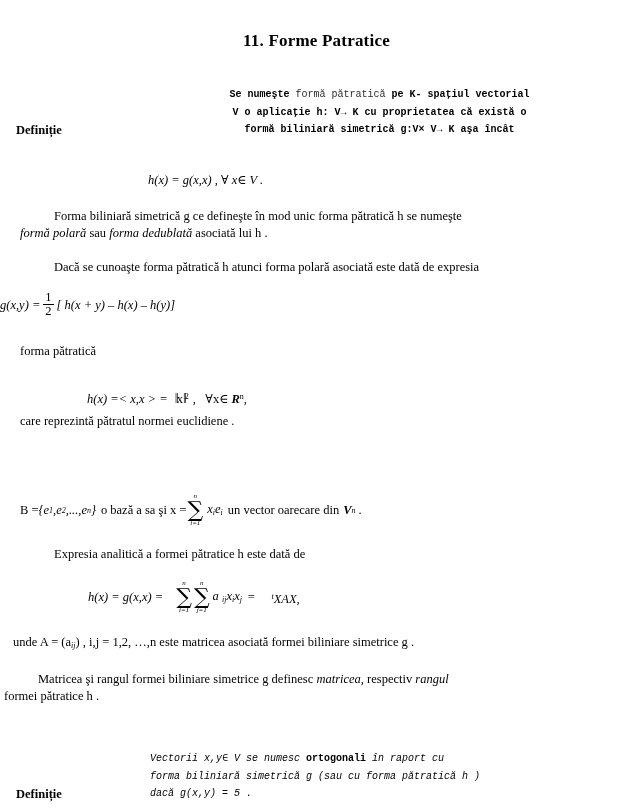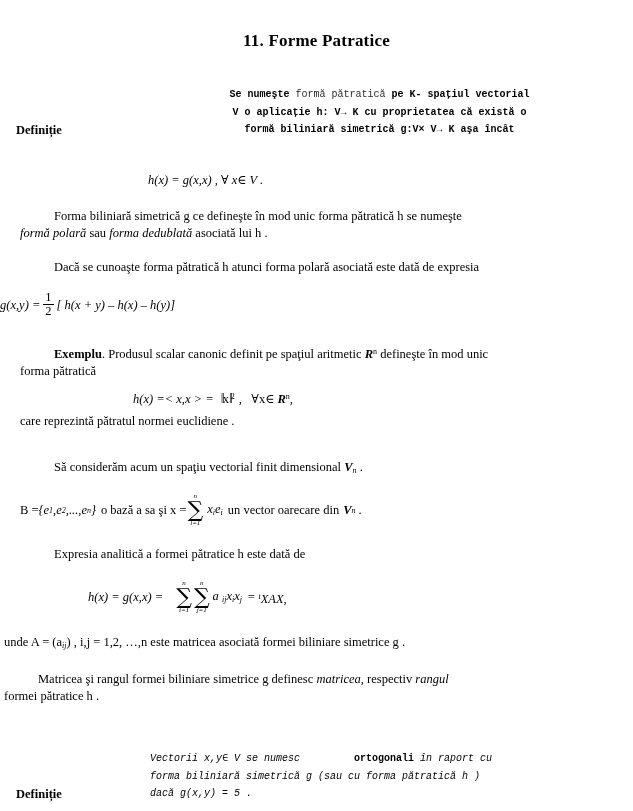--- a/index.html
+++ b/index.html
@@ -215,53 +215,39 @@
         <span class="num">1</span>
         <span class="bar"></span>
         <span class="den">2</span>
       </span>
       <span>[ h(x + y) – h(x) – h(y)]</span>
     </div>
   </div>
 
   <div class="row" style="top:343px;">
     <div class="para-wrap">
-      <p class="para indent">
-        <span style="font-weight:bold;">Exemplu</span><span>. Produsul scalar canonic definit pe spaţiul aritmetic</span>
-        <span class="bi">R</span><sup class="upn">n</sup>
-        <span>defineşte în mod unic</span>
-      </p>
       <p class="para">forma pătratică</p>
     </div>
   </div>
 
   <div class="row" style="top:388px;">
-    <div class="formula" style="padding-left:115px;margin-left:18px;">
+    <div class="formula" style="padding-left:87px;">
       <span>h(x) =&lt; x,x &gt; =</span>
       <span class="norm"><span class="bars-l">‖</span><span class="up">x</span><span class="bars-r">‖</span><sup class="upn">2</sup></span><span>,</span>
       &nbsp;&nbsp;<span class="up">∀x∈</span>
       <span class="bi">R</span><sup class="upn">n</sup><span>,</span>
     </div>
   </div>
 
   <div class="row" style="top:413px;">
     <div class="para-wrap">
       <p class="para">care reprezintă  pătratul normei euclidiene .</p>
     </div>
   </div>
 
-  <div class="row" style="top:459px;">
-    <div class="para-wrap">
-      <p class="para indent">
-        <span>Să considerăm acum un spaţiu vectorial finit dimensional</span>
-        <span class="bi">V</span><sub class="idx">n</sub>
-        <span>.</span>
-      </p>
-    </div>
-  </div>
 
   <div class="row" style="top:493px;">
     <div class="para-wrap" style="display:flex; align-items:center; font-size:12.5px; line-height:17px;">
       <span>B =</span>
       <span class="ital">{e</span>
         <sub class="idx">1</sub>
         <span class="ital">,e</span>
         <sub class="idx">2</sub>
         <span class="ital">,...,e</span>
         <sub class="idx">n</sub>
@@ -295,26 +281,26 @@
         <span class="sig">∑</span>
         <span class="lim">i=1</span>
       </span>
       <span class="sum">
         <span class="lim">n</span>
         <span class="sig">∑</span>
         <span class="lim">j=1</span>
       </span>
       <span style="padding-left:2px;"><span class="ital">a</span>&nbsp;<sub class="idx">ij</sub><span class="ital">x</span><sub class="idx">i</sub><span class="ital">x</span><sub class="idx">j</sub></span>
       <span style="padding-left:5px;">=</span>
-      <span style="padding-left:3px;"><sup class="idx">t</sup><span class="bi" style="font-weight:normal;">XAX,</span></span>
+      <span style="padding-left:3px;margin-left:13px;"><sup class="idx">t</sup><span class="bi" style="font-weight:normal;">XAX,</span></span>
     </div>
   </div>
 
   <div class="row" style="top:634px;">
-    <div class="para-wrap" style="padding-left:4px;">
+    <div class="para-wrap" style="padding-left:13px;">
       <p class="para">
         <span>unde A = (a</span><sub class="idx">ij</sub><span>) ,  i,j = 1,2,  …,n  este matricea asociată formei biliniare simetrice  g .</span>
       </p>
     </div>
   </div>
 
   <div class="row" style="top:671px;">
     <div class="para-wrap" style="padding-left:4px;">
       <p class="para indent">
         <span>Matricea şi  rangul  formei  biliniare  simetrice   g   definesc</span>
@@ -324,21 +310,21 @@
       <p class="para">formei pătratice h .</p>
     </div>
   </div>
 
   <div class="row" style="top:750px;">
     <div class="def-block" style="margin-top:0;">
       <div class="def-label">Definiție</div>
       <div class="def-body" style="padding-left:24px;">
         <div class="dline l1 ital">
           <span>Vectorii x,y∈ V se numesc</span>
-          <span style="font-weight:bold; font-style:normal;margin-left:48px;">ortogonali</span>
+          <span style="font-weight:bold; font-style:normal;">ortogonali</span>
           <span>în raport cu</span>
         </div>
         <div class="dline l2 ital">forma  biliniară simetrică  g (sau cu forma pătratică h )</div>
         <div class="dline l3 ital">dacă  g(x,y) = 5 .</div>
       </div>
     </div>
   </div>
 
 </div>
 

